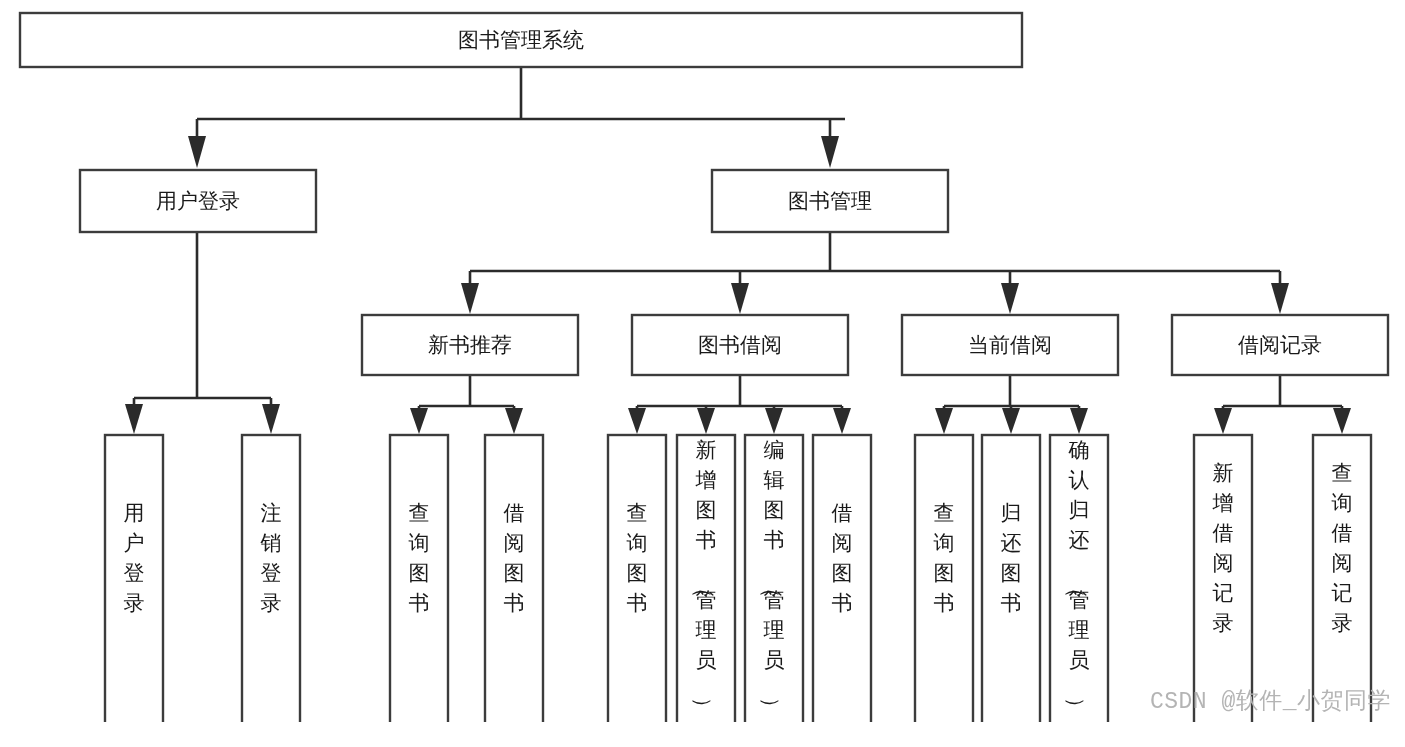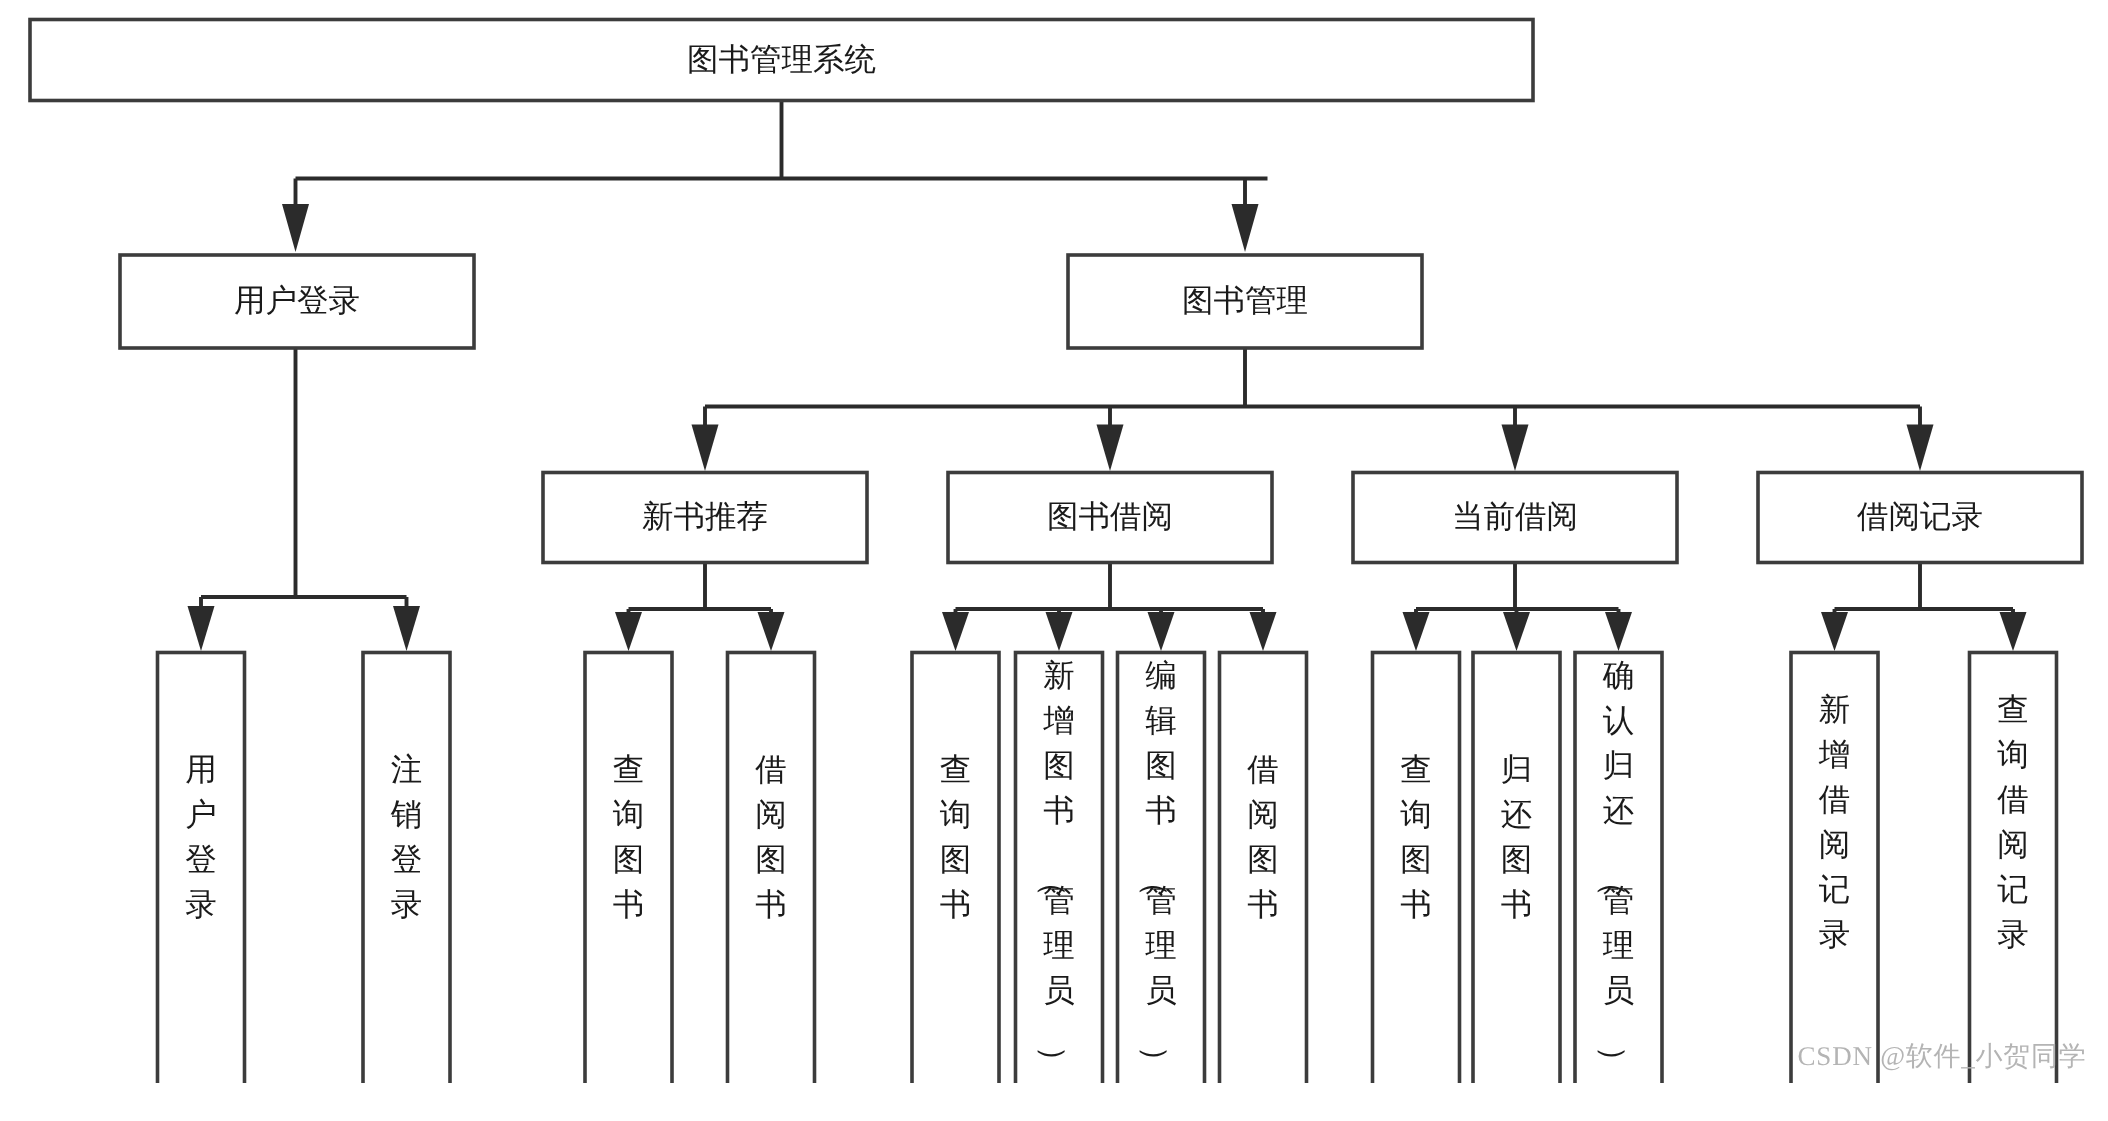--- a/index.html
+++ b/index.html
@@ -51,22 +51,22 @@
   .node-label-vertical {
     font-family: "Liberation Sans", "DejaVu Sans", sans-serif;
     fill: #1a1a1a;
     font-size: 21px;
     text-anchor: middle;
   }
   .watermark-text {
     position: absolute;
     right: 14px;
     bottom: 6px;
-    font-family: Liberation Serif, serif;
-    font-size: 18px;
+    font-family: Liberation Mono, monospace;
+    font-size: 23px;
     color: #b4b4b4;
     white-space: nowrap;
     letter-spacing: 0.5px;
     user-select: none;
   }
 </style>
 </head>
 <body>
 
 <div id="diagram-root">

